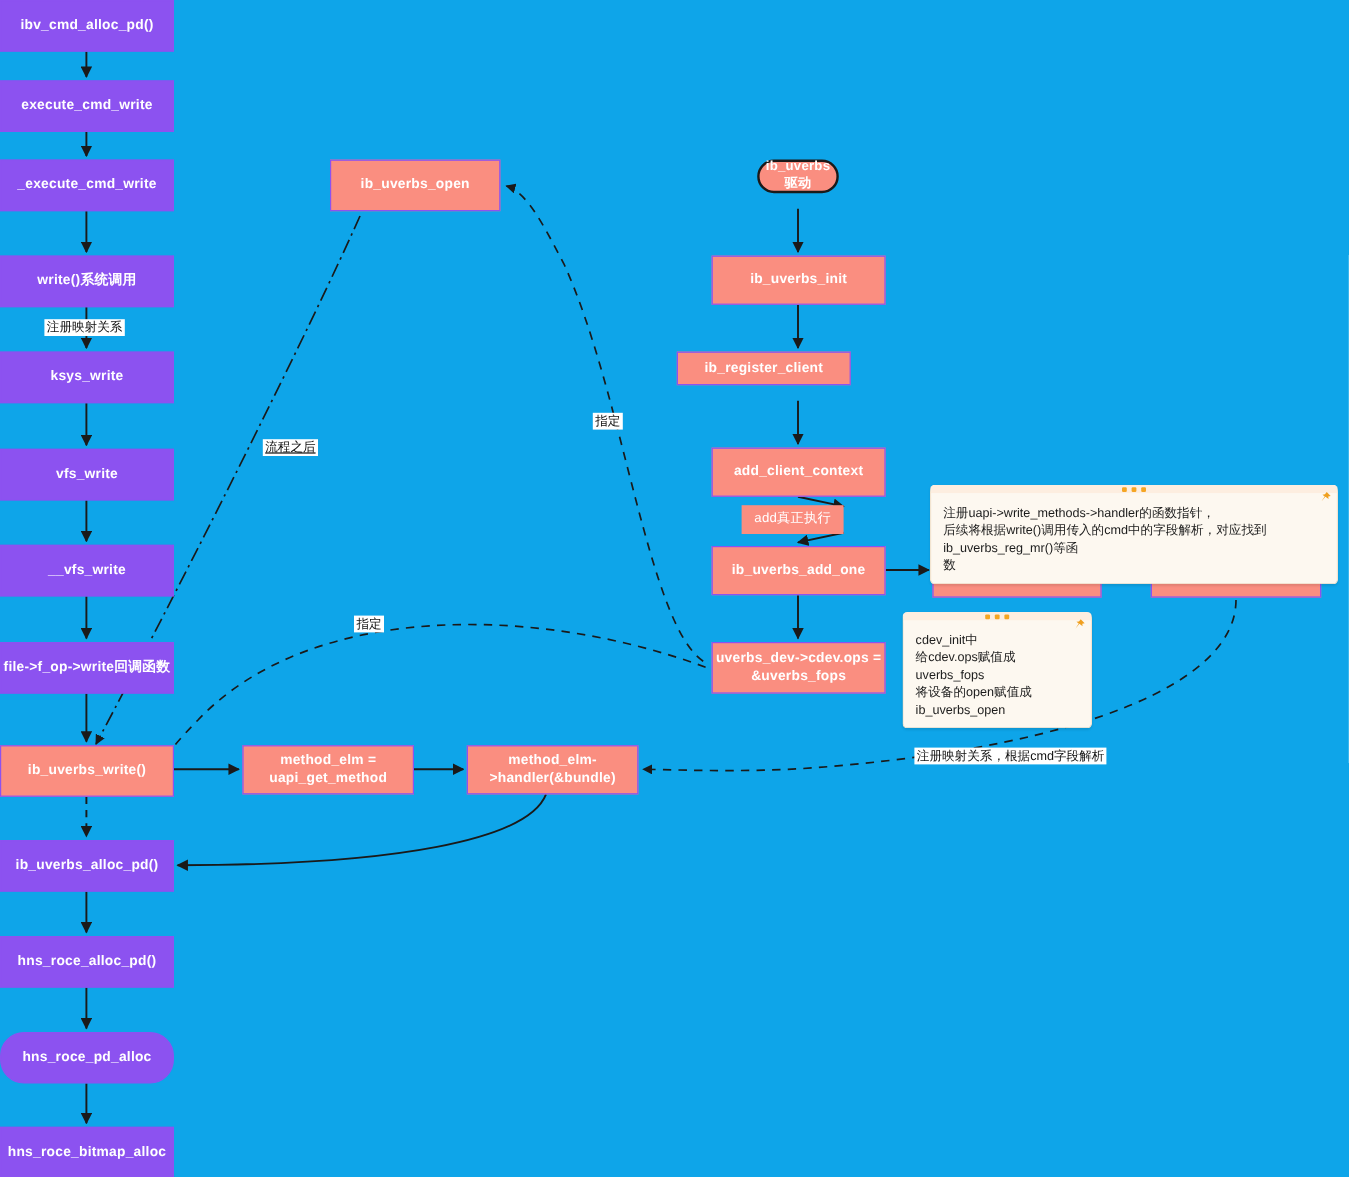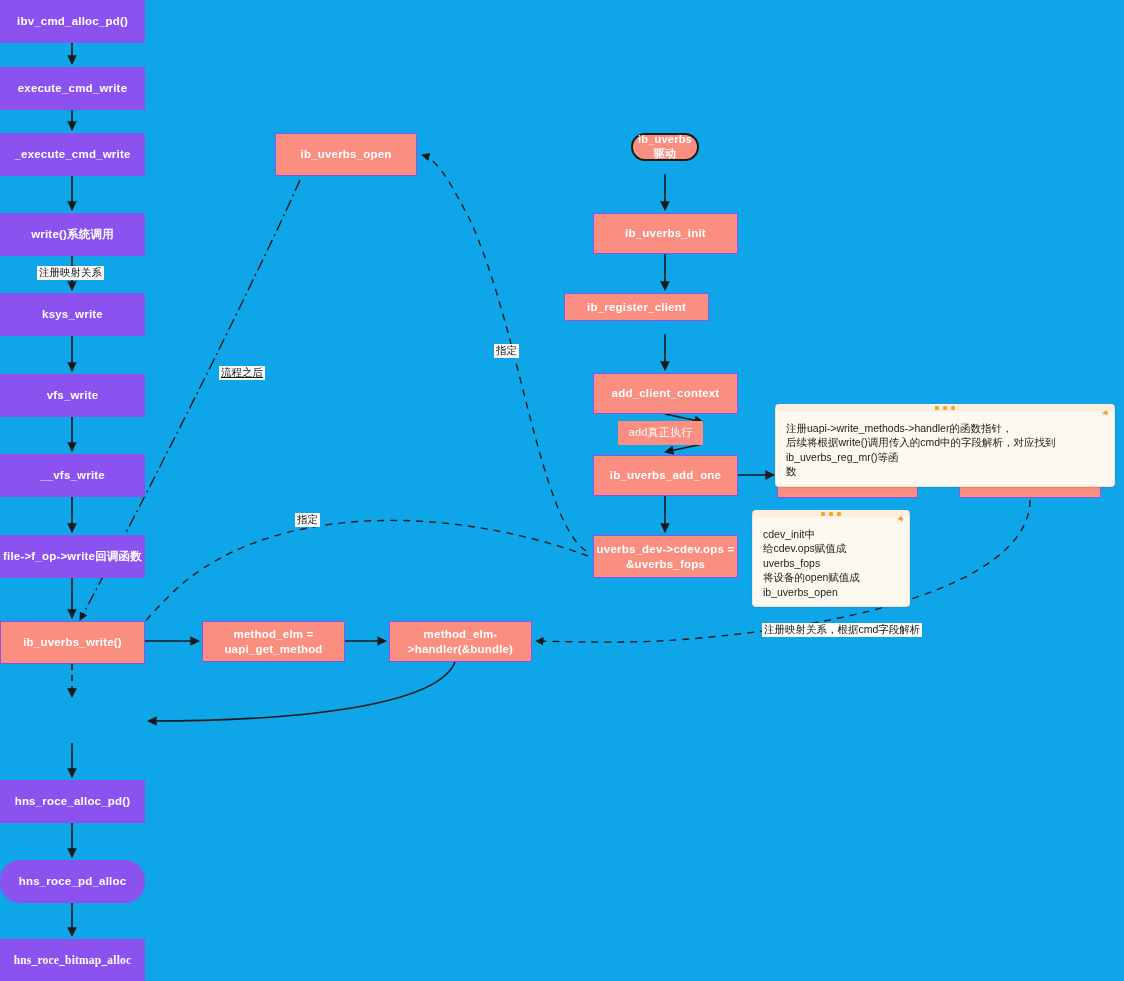--- a/index.html
+++ b/index.html
@@ -169,23 +169,24 @@
 
   <div class="node purple" style="left:0px;top:0px;width:145px;height:43px;">ibv_cmd_alloc_pd()</div>
   <div class="node purple" style="left:0px;top:67px;width:145px;height:43px;">execute_cmd_write</div>
   <div class="node purple" style="left:0px;top:133px;width:145px;height:43px;">_execute_cmd_write</div>
   <div class="node purple" style="left:0px;top:213px;width:145px;height:43px;text-align:center;">write()系统调用</div>
   <div class="node purple" style="left:0px;top:374px;width:145px;height:43px;">vfs_write</div>
   <div class="node purple" style="left:0px;top:293px;width:145px;height:43px;">ksys_write</div>
   <div class="node purple" style="left:0px;top:454px;width:145px;height:43px;">__vfs_write</div>
   <div class="node purple" style="left:0px;top:535px;width:145px;height:43px;">file-&gt;f_op-&gt;write回调函数</div>
   <div class="node salmon" style="left:0px;top:621px;width:145px;height:43px;">ib_uverbs_write()</div>
+  <div class="node purple" style="left:0px;top:700px;width:145px;height:43px;">ib_uverbs_alloc_pd()</div>
   <div class="node purple" style="left:0px;top:780px;width:145px;height:43px;">hns_roce_alloc_pd()</div>
   <div class="node purple" style="left:0px;top:860px;width:145px;height:43px;border-radius:20px;">hns_roce_pd_alloc</div>
-  <div class="node purple" style="left:0px;top:939px;width:145px;height:43px;font-family:Liberation Serif, serif;">hns_roce_bitmap_alloc</div>
+  <div class="node purple" style="left:0px;top:939px;width:145px;height:43px;">hns_roce_bitmap_alloc</div>
 
   <div class="node salmon" style="left:275px;top:133px;width:142px;height:43px;">ib_uverbs_open</div>
 
   <div class="node pill" style="left:631px;top:133px;width:68px;height:28px;white-space:pre-line;font-size:11px;">ib_uverbs
 驱动</div>
   <div class="node salmon" style="left:593px;top:213px;width:145px;height:41px;">ib_uverbs_init</div>
   <div class="node salmon" style="left:564px;top:293px;width:145px;height:28px;">ib_register_client</div>
   <div class="node salmon" style="left:593px;top:373px;width:145px;height:41px;">add_client_context</div>
   <div class="node plain" style="left:618px;top:421px;width:85px;height:24px;">add真正执行</div>
   <div class="node salmon" style="left:593px;top:455px;width:145px;height:41px;">ib_uverbs_add_one</div>

